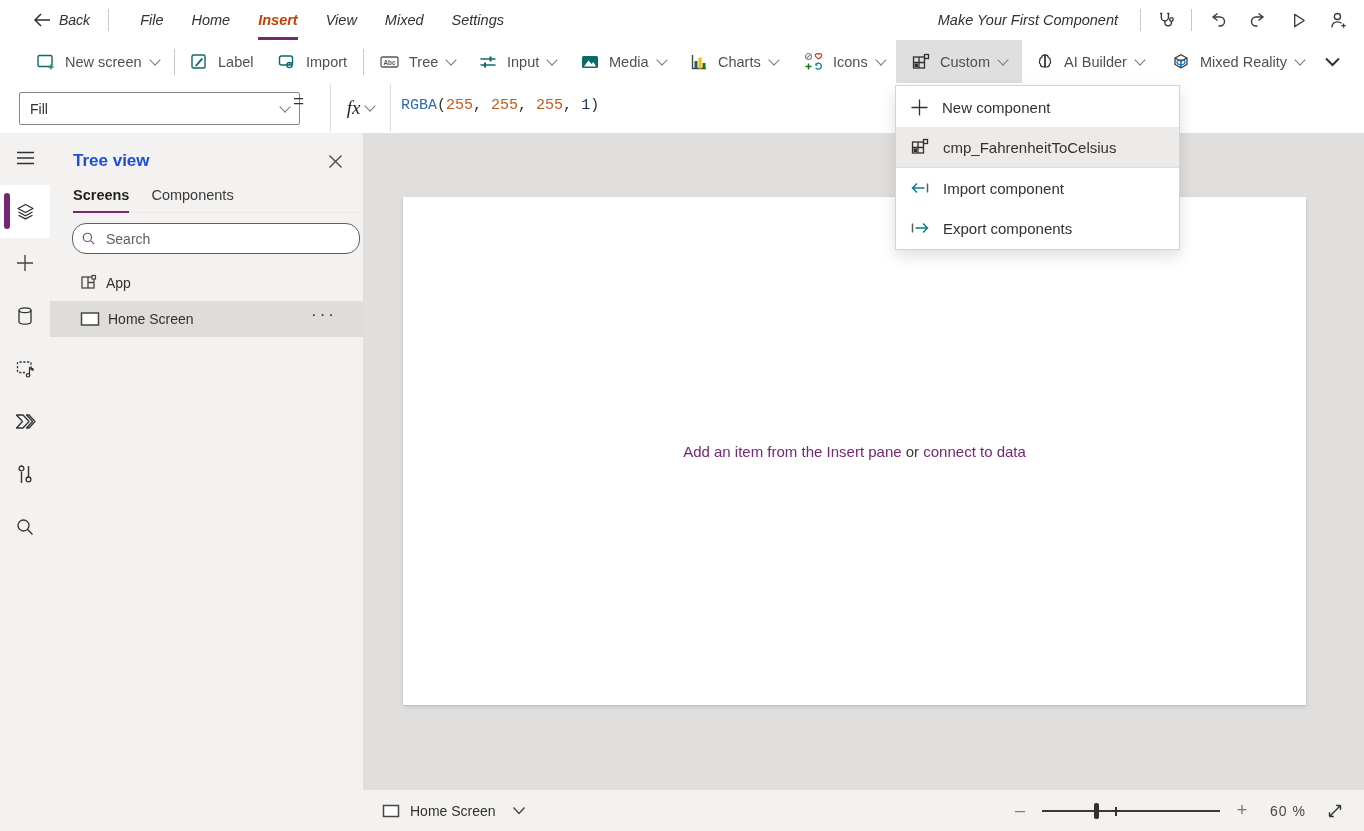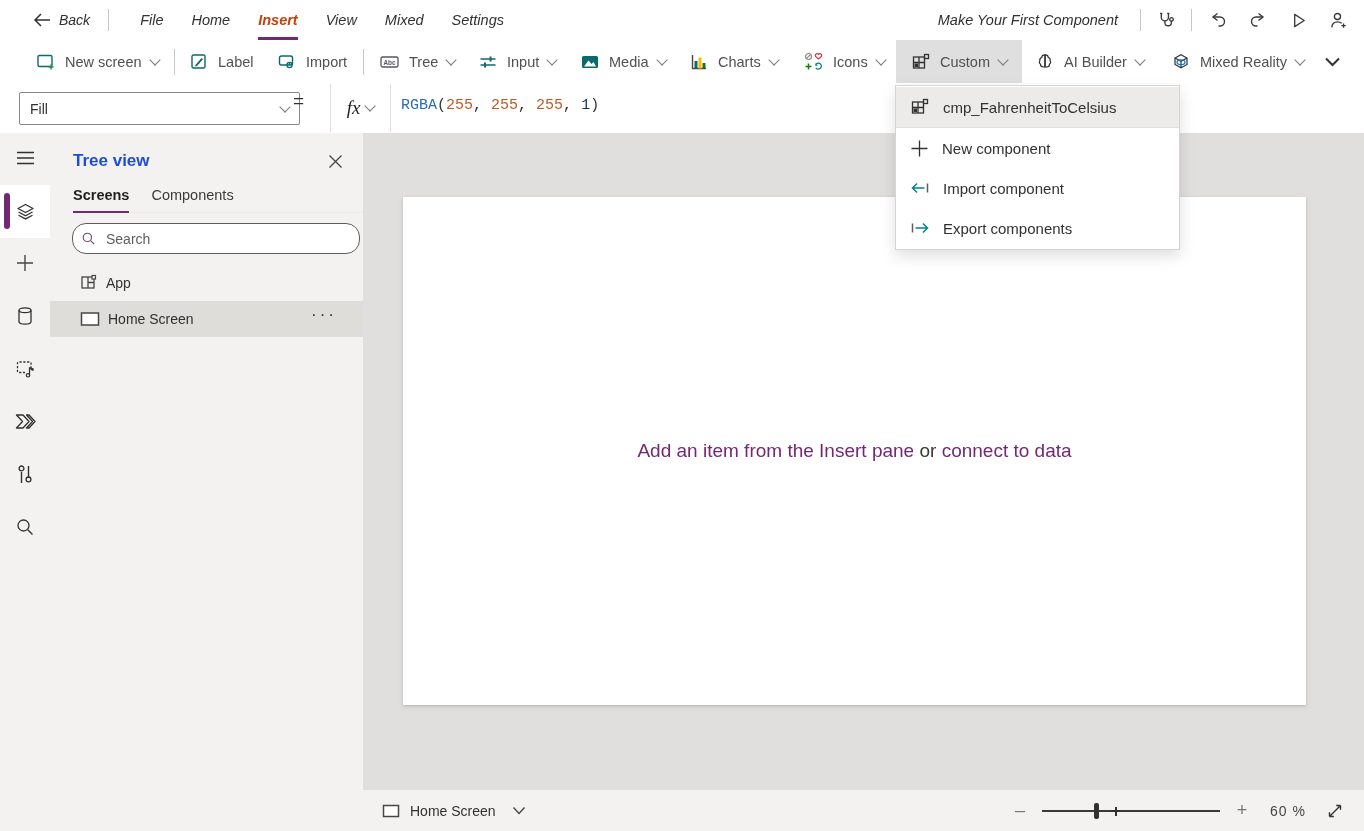--- a/index.html
+++ b/index.html
@@ -69,21 +69,21 @@
   .tree-items{margin-top:11px;}
   .tree-row{height:36px;display:flex;align-items:center;gap:8px;padding-left:30px;cursor:pointer;font-size:14px;color:#323130;position:relative;}
   .tree-row.selected{background:#dfddda;}
   .tree-row .more{position:absolute;right:26px;top:4px;letter-spacing:3px;font-size:17px;color:#323130;cursor:pointer;}
 
   
   .canvas-area{position:absolute;left:363px;top:133px;width:1001px;height:657px;background:#e0dfde;}
   .artboard{position:absolute;left:40px;top:64px;width:903px;height:508px;background:#fff;
             box-shadow:0 1px 2px rgba(0,0,0,.12),0 2px 6px rgba(0,0,0,.08);
             display:flex;align-items:center;justify-content:center;}
-  .hint{font-size:19px;}
+  .hint{font-size:15px;}
   .hint a{color:#742774;text-decoration:none;cursor:pointer;}
   .hint .mid{color:#3b3a39;}
 
   
   .statusbar{position:absolute;left:363px;top:790px;width:1001px;height:41px;background:#f3f2f1;}
   .sb-screen{position:absolute;left:19px;top:0;height:41px;display:flex;align-items:center;gap:10px;cursor:pointer;}
   .sb-zoom{position:absolute;right:14px;top:0;height:41px;display:flex;align-items:center;}
   .zoom-minus,.zoom-plus{color:#797775;font-size:18px;width:24px;text-align:center;cursor:pointer;}
   .slider{position:relative;width:178px;height:16px;margin:0 10px;cursor:pointer;}
   .slider .track{position:absolute;left:0;right:0;top:7px;height:2px;background:#3b3a39;}
@@ -367,34 +367,34 @@
     <div class="artboard">
       <div class="hint">
         <a>Add an item from the Insert pane</a>
         <span class="mid"> </span><span class="mid">or</span><span class="mid"> </span>
         <a>connect to data</a>
       </div>
     </div>
   </div>
 
   <div class="custom-menu">
+    <div class="cm-item">
+      <svg width="19" height="19" viewBox="0 0 19 19">
+        <path d="M9.5 1.5v16 M1.5 9.5h16" stroke="#323130" stroke-width="1.3"></path>
+      </svg>
+      <span>New component</span>
+    </div>
     <div class="cm-item hl">
       <svg width="20" height="20" viewBox="0 0 20 20">
         <rect x="2.5" y="5" width="11" height="11" fill="none" stroke="#323130" stroke-width="1.3"></rect>
         <path d="M8 5 v11 M2.5 10.5 H13.5" stroke="#323130" stroke-width="1.3"></path>
         <rect x="3.5" y="11.5" width="3.5" height="3.5" fill="#323130"></rect>
         <rect x="13.5" y="2.5" width="4" height="4" fill="none" stroke="#323130" stroke-width="1.3"></rect>
       </svg>
       <span>cmp_FahrenheitToCelsius</span>
-    </div>
-    <div class="cm-item">
-      <svg width="19" height="19" viewBox="0 0 19 19">
-        <path d="M9.5 1.5v16 M1.5 9.5h16" stroke="#323130" stroke-width="1.3"></path>
-      </svg>
-      <span>New component</span>
     </div>
     <div class="cm-item">
       <svg width="20" height="16" viewBox="0 0 20 16">
         <path d="M17.5 3.5v9" stroke="#605e5c" stroke-width="1.5"></path>
         <path d="M14.5 8 H2.5 M7 3.5 L2.5 8 L7 12.5" fill="none" stroke="#038387" stroke-width="1.5"></path>
       </svg>
       <span>Import component</span>
     </div>
     <div class="cm-item">
       <svg width="20" height="16" viewBox="0 0 20 16">

